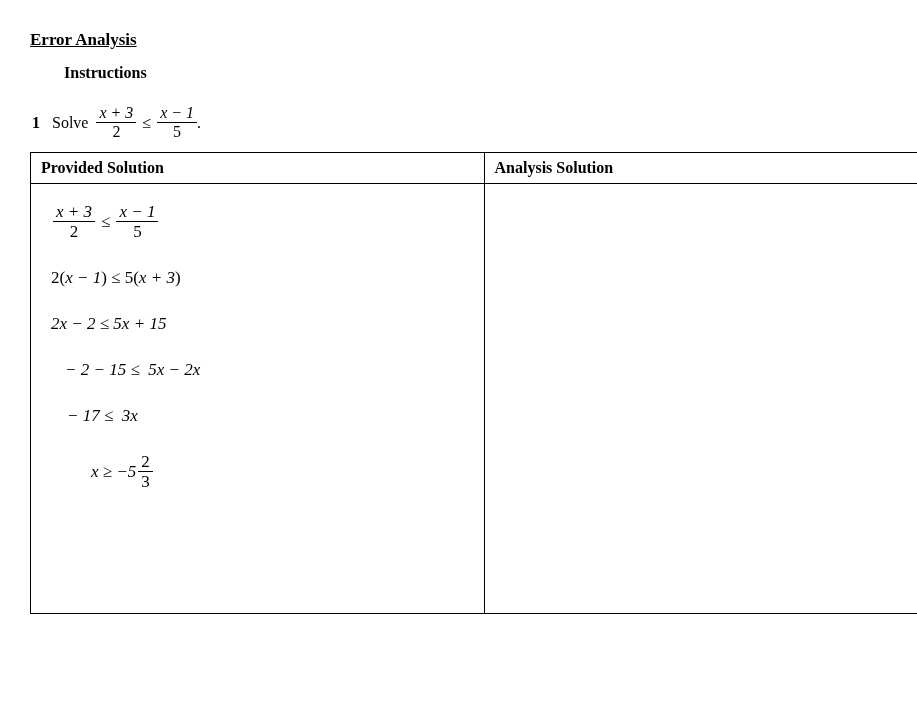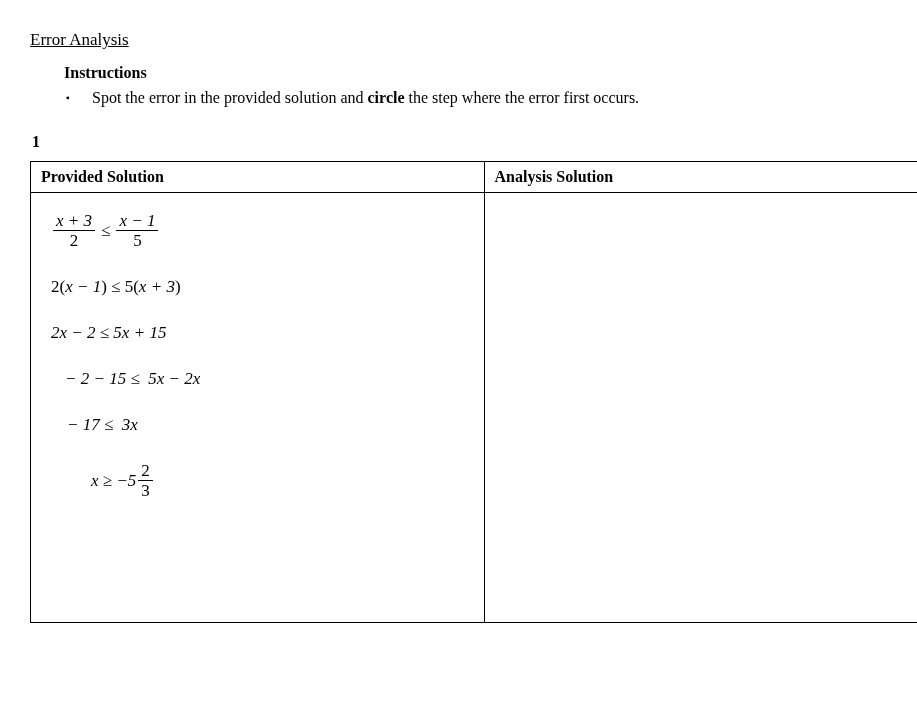--- a/index.html
+++ b/index.html
@@ -5,21 +5,21 @@
     * { margin: 0; padding: 0; box-sizing: border-box; }
     body {
       font-family: "Times New Roman", Times, serif;
       font-size: 16px;
       background: #fff;
       color: #000;
       width: 917px;
       padding: 30px 30px 30px 30px;
     }
     .title {
-      font-weight: normal;
+      font-weight: bold;
       text-decoration: underline;
       font-size: 17px;
       margin-bottom: 14px;
     }
     .instructions-block {
       margin-left: 34px;
       margin-bottom: 22px;
       font-family: Liberation Serif, serif;
     }
     .instructions-header {
@@ -111,28 +111,40 @@
     .step-indent-4 { margin-left: 40px; }
   </style>
 </head>
 <body>
 
 <div class="title">Error Analysis</div>
 
 <div class="instructions-block">
   <div class="instructions-header">Instructions</div>
   <ul class="instr-list">
-    <li>
-      <span>Spot the error in the provided solution and <b>circle</b> the step where the error first occurs.</span>
-    </li>
   </ul>
 </div>
 
 <div class="question-row">
   <span class="question-num">1</span>
+  <span class="question-text">
+    <span>Solve</span>
+    <span class="mathline">
+      <span class="frac">
+        <span class="num"><span class="mi">x + 3</span></span>
+        <span class="den upright">2</span>
+      </span>
+      <span class="rel">≤</span>
+      <span class="frac">
+        <span class="num"><span class="mi">x − 1</span></span>
+        <span class="den upright">5</span>
+      </span>
+      <span>.</span>
+    </span>
+  </span>
 </div>
 
 <table class="solution-table">
   <thead>
     <tr>
       <th class="col-provided">Provided Solution</th>
       <th class="col-correct">Analysis Solution</th>
     </tr>
   </thead>
   <tbody>

